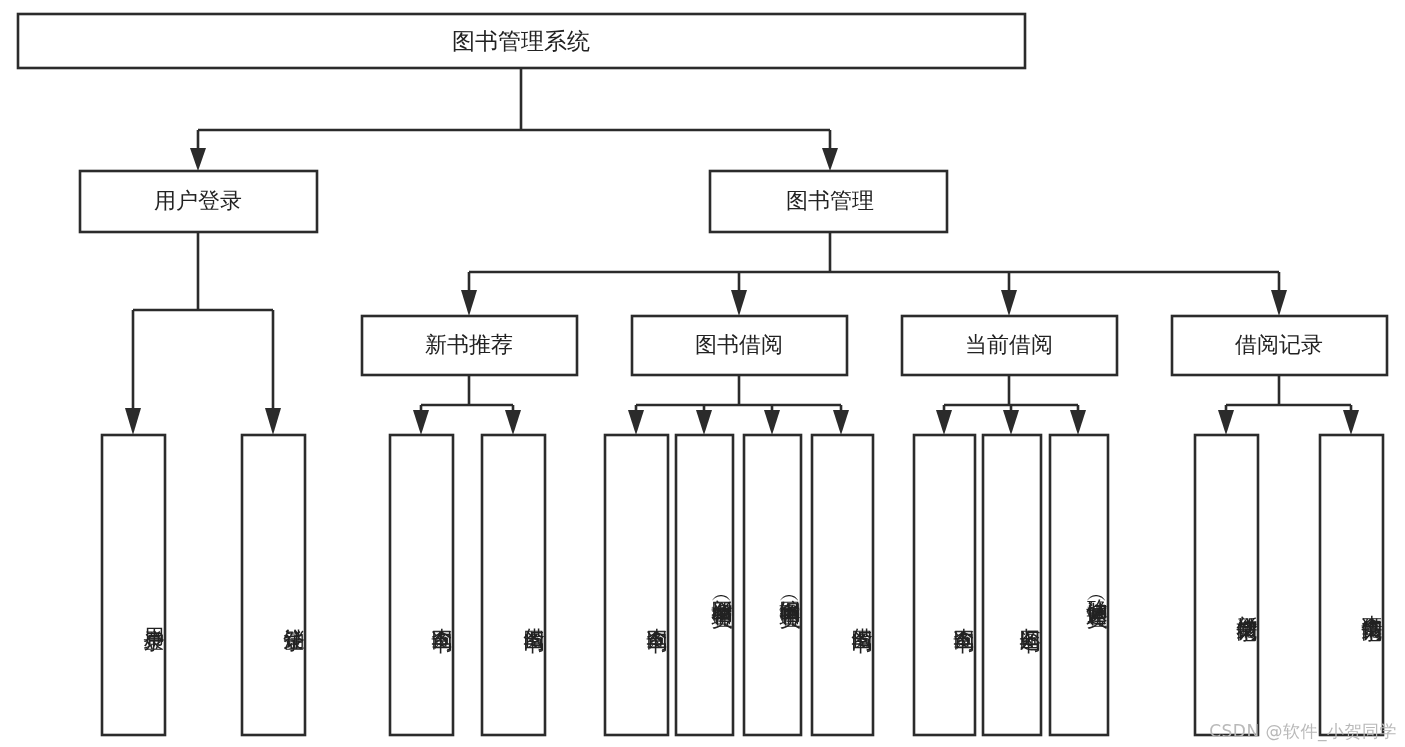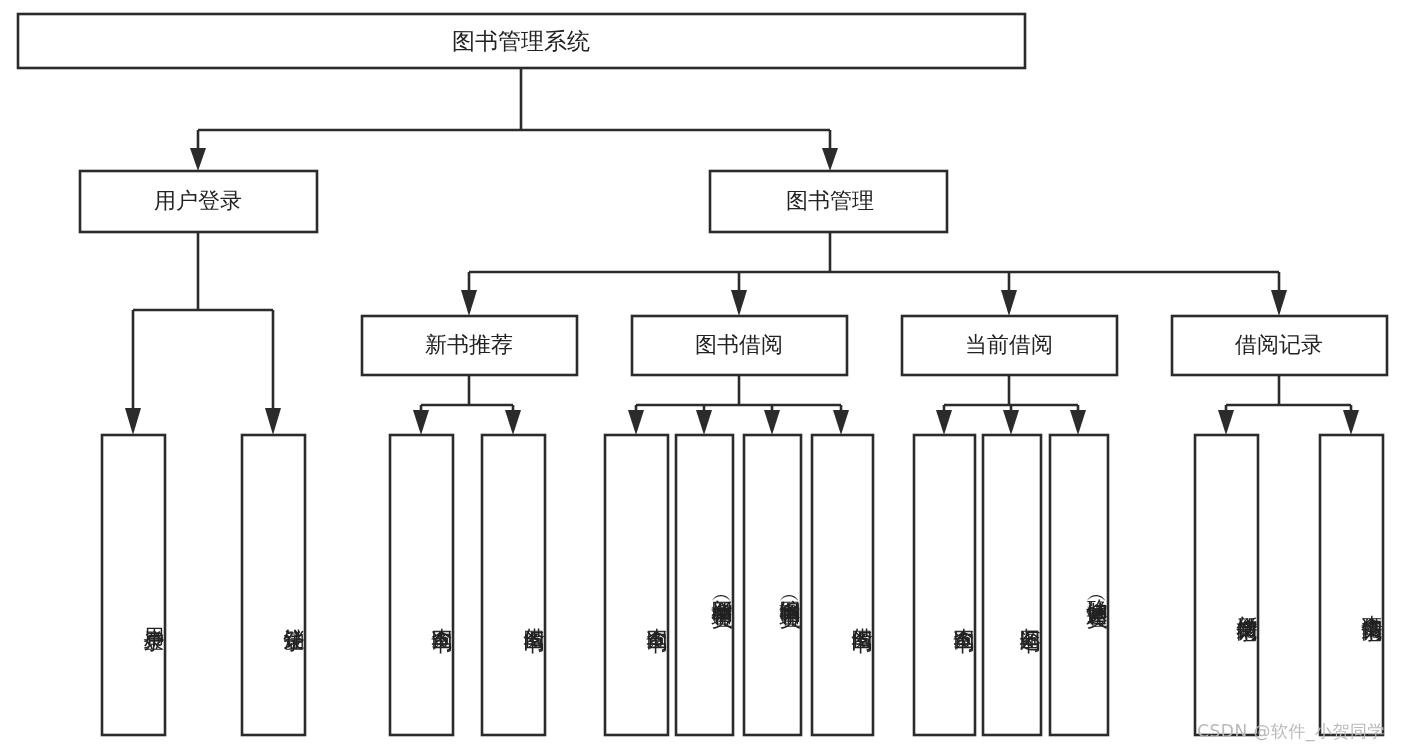--- a/index.html
+++ b/index.html
@@ -65,21 +65,21 @@
     color: #222222;
     letter-spacing: 1.5px;
     display: flex;
     align-items: flex-start;
     justify-content: center;
     white-space: nowrap;
     pointer-events: none;
   }
   .watermark {
     position: absolute;
-    right: 20px;
+    right: 8px;
     bottom: 4px;
     font-family: "DejaVu Sans", "Liberation Sans", sans-serif;
     font-size: 17px;
     color: #b9b9b9;
     white-space: nowrap;
     letter-spacing: 0.5px;
   }
 </style>
 </head>
 <body>

